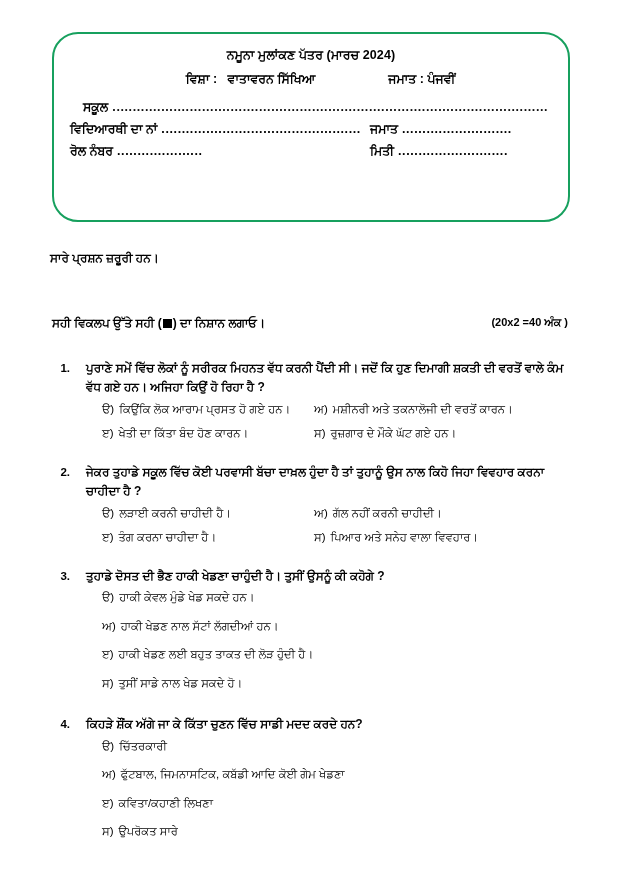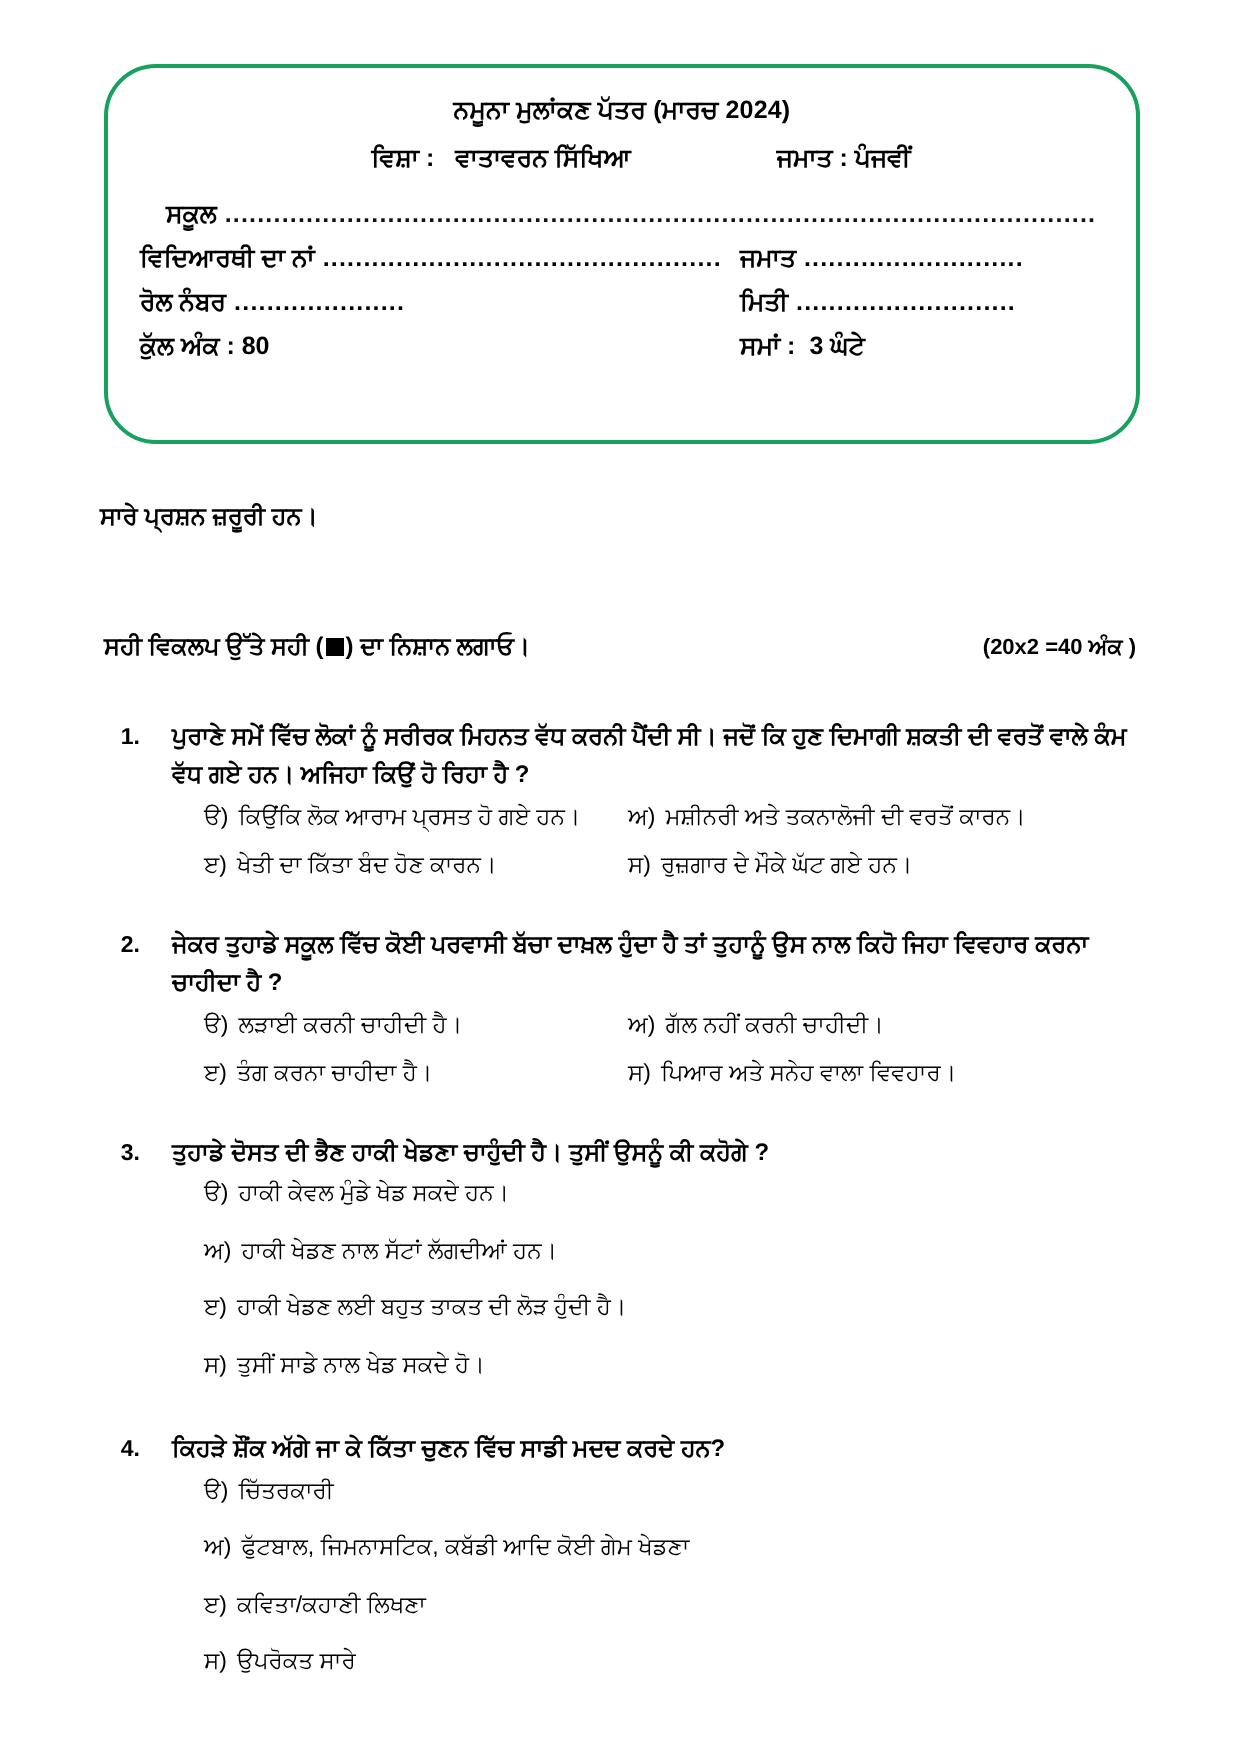--- a/index.html
+++ b/index.html
@@ -112,21 +112,21 @@
     font-size: 11.5px;
   }
 
   .instruction-row {
     position: absolute;
     left: 52px;
     right: 52px;
     top: 316px;
     display: flex;
     justify-content: space-between;
-    align-items: flex-end;
+    align-items: flex-start;
     font-weight: bold;
     font-size: 12px;
   }
   .instruction-text { white-space: nowrap; }
   .filled-box {
     display: inline-block;
     width: 9px;
     height: 9px;
     background: #000;
     vertical-align: -1px;
@@ -225,32 +225,20 @@
         <span class="col-left">
           <span>ਰੋਲ ਨੰਬਰ</span>
           <span class="leader-sm">.....................</span>
         </span>
         <span class="col-right">
           <span>ਮਿਤੀ</span>
           <span class="leader-sm">...........................</span>
         </span>
       </div>
 
-      <div class="row-2col">
-        <span class="col-left">
-          <span>ਕੁੱਲ ਅੰਕ :</span>
-          &nbsp;
-          <span>80</span>
-        </span>
-        <span class="col-right">
-          <span>ਸਮਾਂ :</span>
-          &nbsp;&nbsp;
-          <span>3 ਘੰਟੇ</span>
-        </span>
-      </div>
 
     </div>
   </div>
 
   <div class="note-all-compulsory">ਸਾਰੇ ਪ੍ਰਸ਼ਨ ਜ਼ਰੂਰੀ ਹਨ।</div>
 
 
   <div class="instruction-row">
     <div class="instruction-text">
       <span>ਸਹੀ ਵਿਕਲਪ ਉੱਤੇ ਸਹੀ (</span><span class="filled-box"></span><span>) ਦਾ ਨਿਸ਼ਾਨ ਲਗਾਓ।</span>

